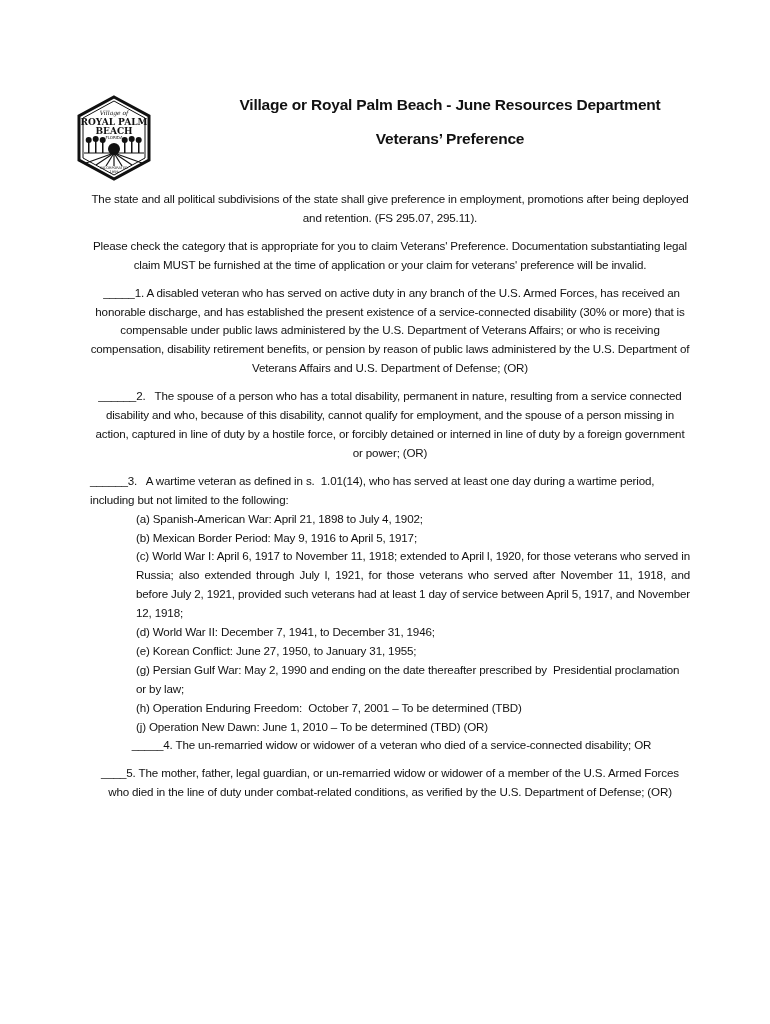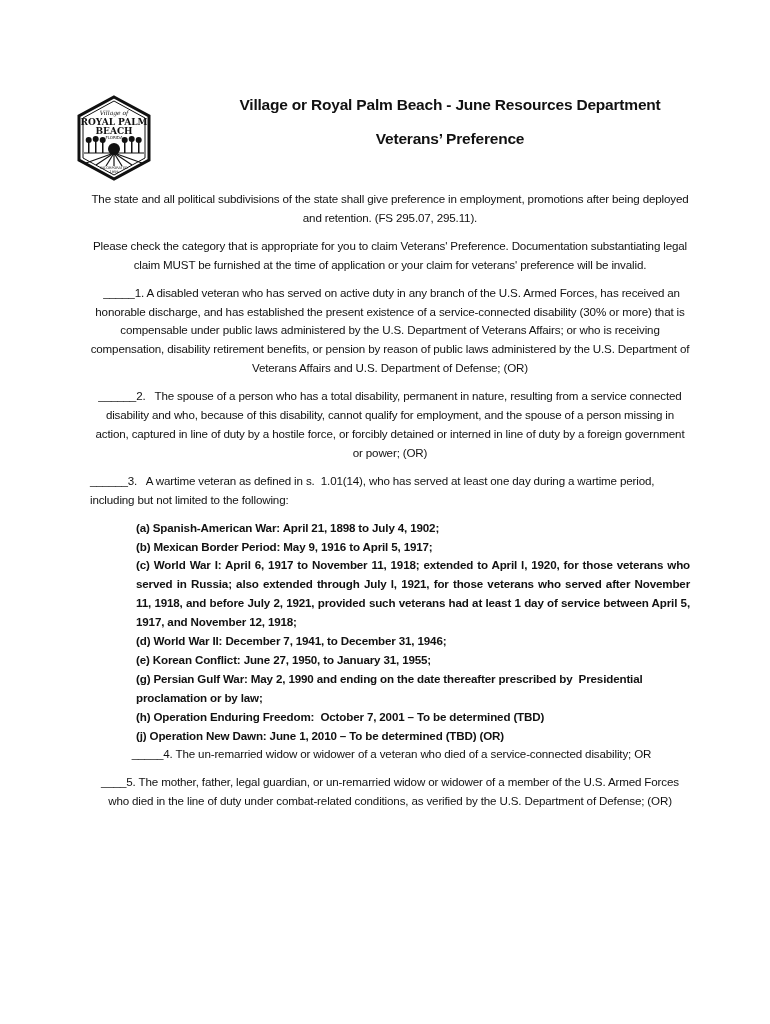--- a/index.html
+++ b/index.html
@@ -41,24 +41,23 @@
       width: 600px;
       font-size: 11.6px;
       line-height: 18.9px;
       letter-spacing: -0.15px;
     }
     .body-text p {
       margin: 0 0 9px 0;
       text-align: center;
     }
     .items-list {
-      margin: 9px 0 0 46px;
+      margin: 0 0 0 46px;
       padding: 0;
       list-style: none;
-      font-weight: bold;
     }
     .items-list li {
       margin: 0;
     }
     .justify { text-align: justify; }
   </style>
 </head>
 <body>
 
 <div class="logo">

